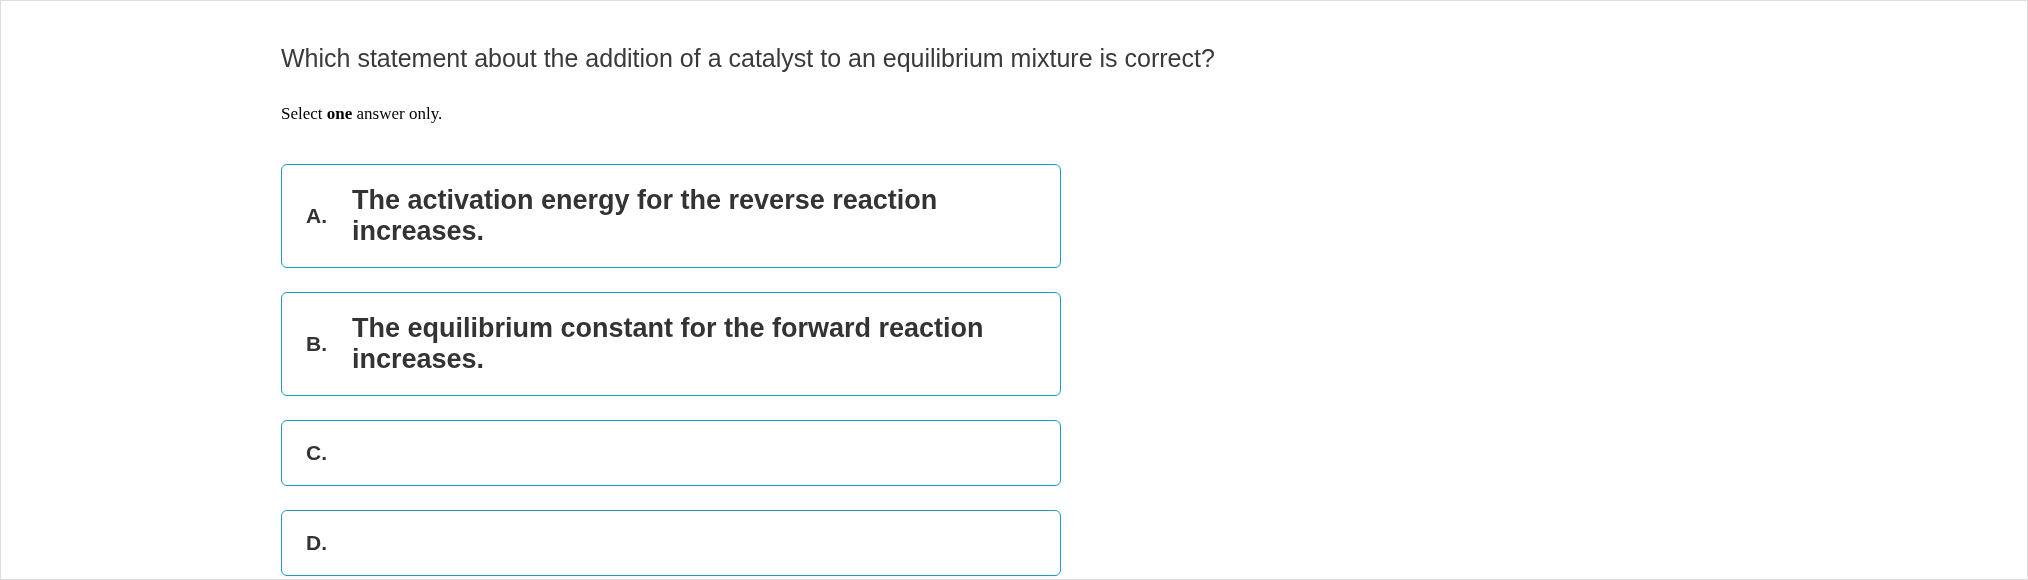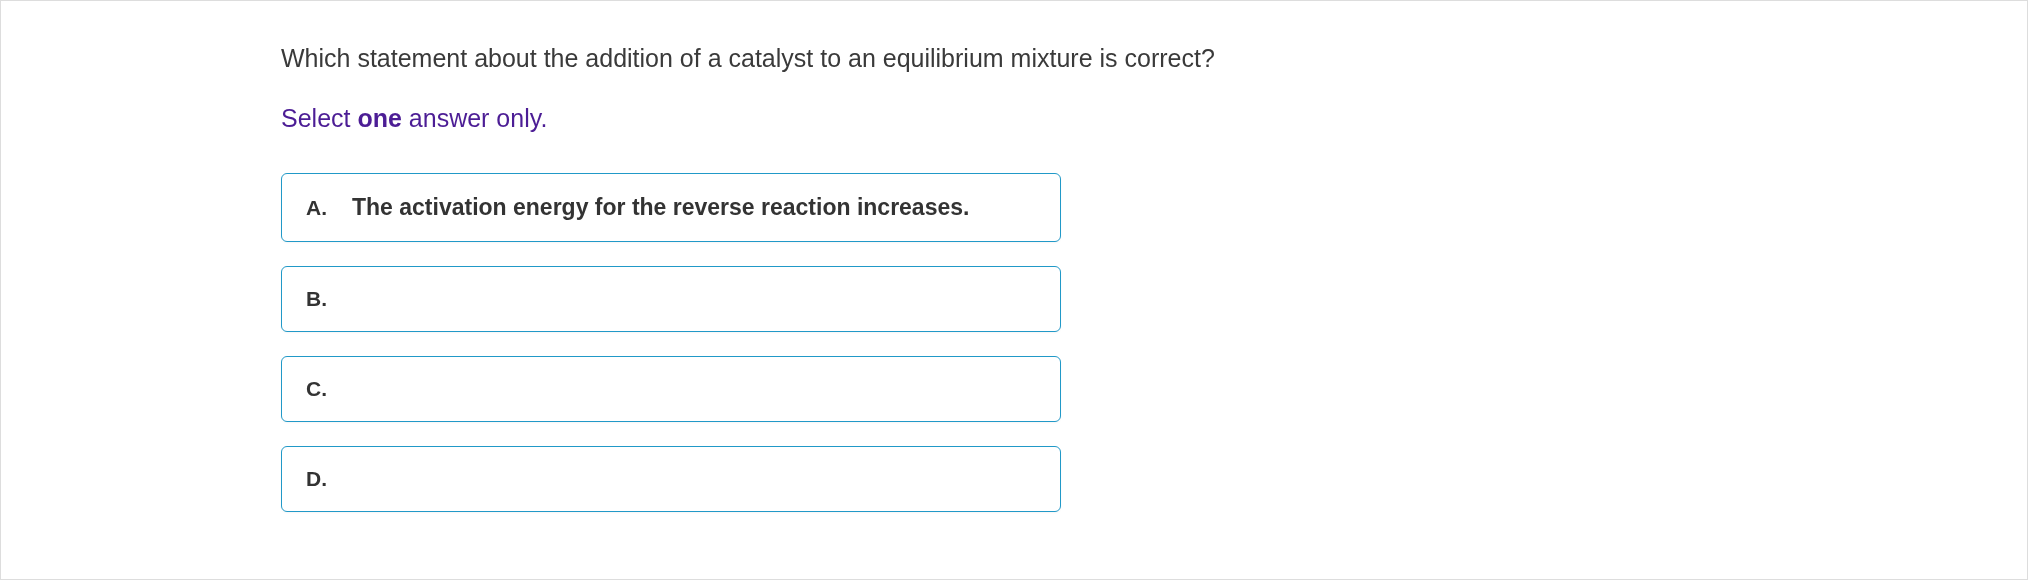--- a/index.html
+++ b/index.html
@@ -16,24 +16,25 @@
       max-width: 1200px;
     }
     .question-text {
       font-size: 25px;
       color: #3a3a3a;
       font-weight: 400;
       line-height: 1.4;
       margin-bottom: 28px;
     }
     .instruction {
-      font-size: 25px;
-      color: #4c1d95;
+      font-size: 17px;
+      color: #000000;
       font-weight: 400;
       margin-bottom: 40px;
+      font-family: Liberation Serif, serif;
     }
     .instruction strong {
       font-weight: 700;
     }
     .options {
       display: flex;
       flex-direction: column;
       gap: 24px;
     }
     .option {
@@ -48,40 +49,41 @@
       box-shadow: 0 1px 2px rgba(0,0,0,0.04);
     }
     .option-letter {
       font-size: 21px;
       font-weight: 700;
       color: #333;
       margin-right: 22px;
       min-width: 24px;
     }
     .option-text {
-      font-size: 23px;
+      font-size: 27px;
       font-weight: 700;
       color: #333;
     }
   </style>
 </head>
 <body>
 
 <div class="container">
   <p class="question-text">Which statement about the addition of a catalyst to an equilibrium mixture is correct?</p>
   <p class="instruction">
     <span>Select </span><strong>one</strong><span> answer only.</span>
   </p>
   <div class="options">
     <div class="option">
       <span class="option-letter">A.</span>
       <span class="option-text">The activation energy for the reverse reaction increases.</span>
     </div>
     <div class="option">
       <span class="option-letter">B.</span>
+      <span class="option-text">The equilibrium constant for the forward reaction increases.</span>
     </div>
     <div class="option">
       <span class="option-letter">C.</span>
     </div>
     <div class="option">
       <span class="option-letter">D.</span>
     </div>
   </div>
 </div>
 

